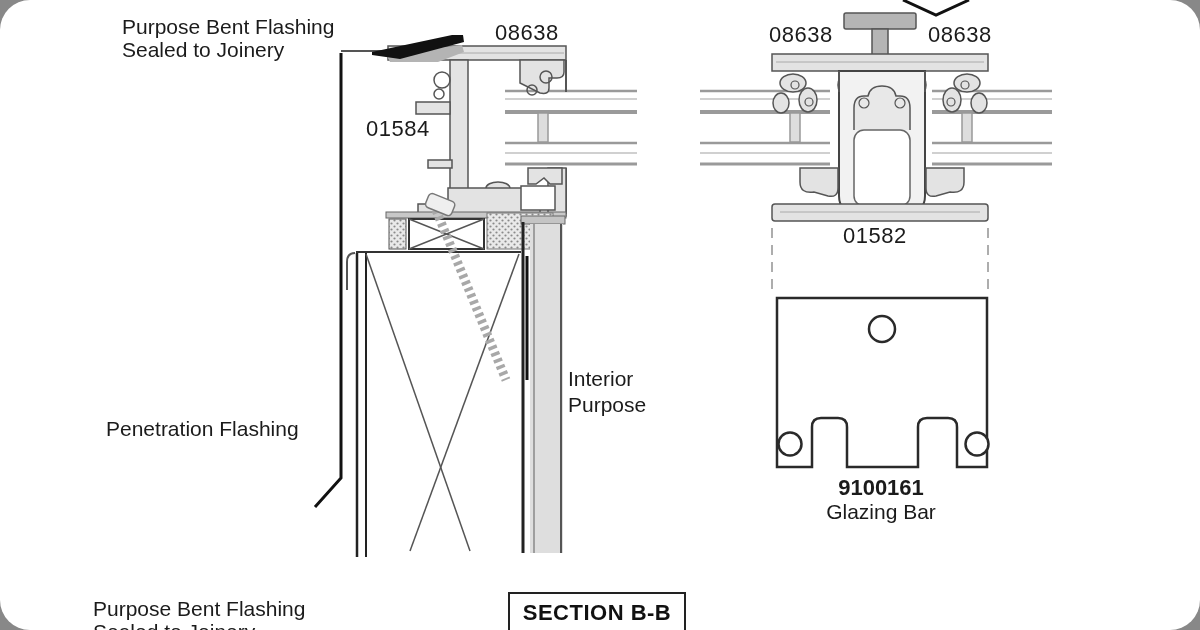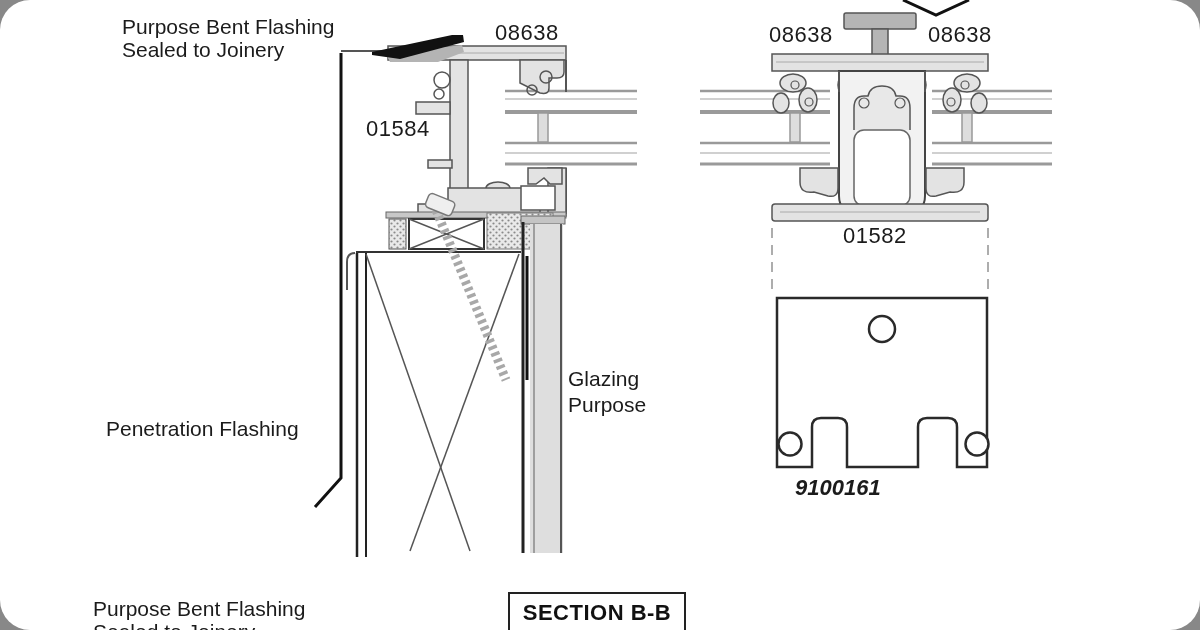--- a/index.html
+++ b/index.html
@@ -18,21 +18,21 @@
     font-family:"Liberation Sans", sans-serif;
     border-radius:30px;
   }
   svg{position:absolute;left:0;top:0;}
   .lbl{
     position:absolute;color:#1b1b1b;font-size:21px;line-height:23px;
     white-space:nowrap;letter-spacing:0;
   }
   .part{font-weight:normal;font-size:22px;letter-spacing:0.5px;}
   .lbl .ln{display:block;}
-  .center{text-align:left;font-style:italic;}
+  .center{text-align:center;}
   .section-box{
     position:absolute;left:508px;top:592px;width:178px;height:46px;
     border:2px solid #222;background:#fff;box-sizing:border-box;
     text-align:center;font-weight:bold;font-size:22px;color:#111;
     padding-top:6px;letter-spacing:0.5px;
   }
   .ln-m{stroke:var(--line-mid);fill:none;}
   .ln-g{stroke:var(--glass-line);fill:none;}
   .ln-lt{stroke:#c0c0c0;fill:none;}
   .f-light{fill:var(--fill-light);stroke:var(--line-mid);stroke-width:1.5;}
@@ -203,30 +203,31 @@
 
   <div class="lbl part" style="left:366px;top:117px;">01584</div>
 
   <div class="lbl part" style="left:769px;top:23px;">08638</div>
 
   <div class="lbl part" style="left:928px;top:23px;">08638</div>
 
   <div class="lbl part" style="left:843px;top:224px;">01582</div>
 
   <div class="lbl" style="left:568px;top:366px;line-height:26px;">
-    <span class="ln">Glazing</span>
+    <span class="ln">Interior</span>
     <span class="ln">Purpose</span>
   </div>
 
   <div class="lbl" style="left:106px;top:417px;">
     <span class="ln">Penetration Flashing</span>
   </div>
 
   <div class="lbl center" style="left:795px;top:476px;width:172px;line-height:24px;">
     <span class="ln" style="font-weight:bold;font-size:22px;">9100161</span>
+    <span class="ln">Glazing Bar</span>
   </div>
 
   <div class="lbl" style="left:93px;top:597px;">
     <span class="ln">Purpose Bent Flashing</span>
     <span class="ln">Sealed to Joinery</span>
   </div>
 
   <div class="section-box">SECTION B-B</div>
 
 </div>

